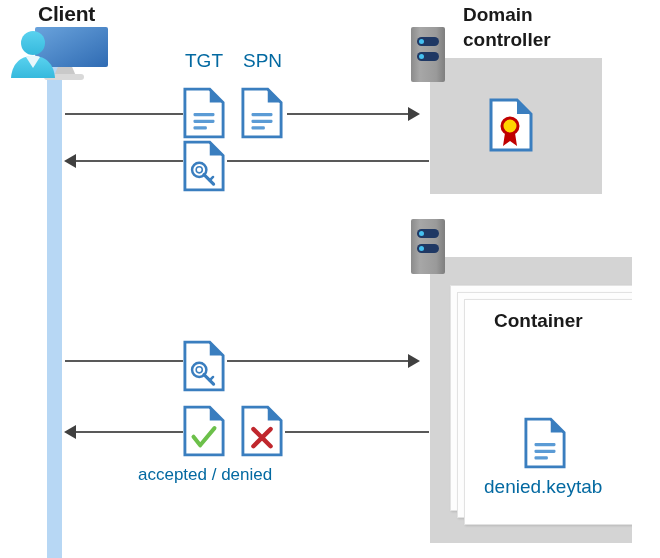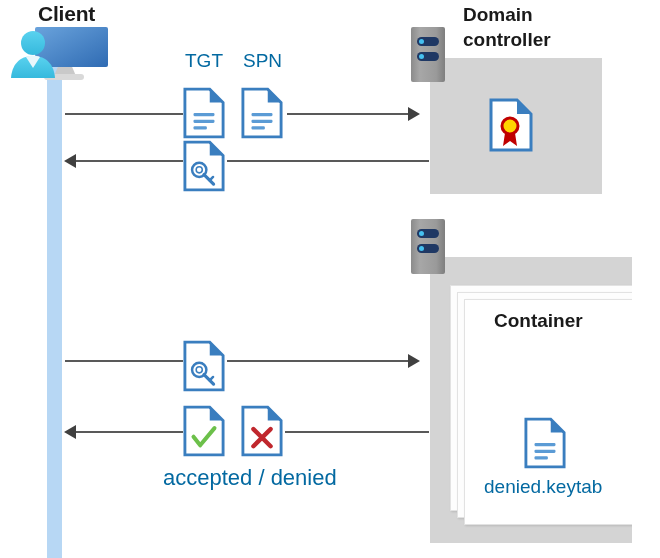--- a/index.html
+++ b/index.html
@@ -8,21 +8,21 @@
   .abs{position:absolute;}
   
   .title-bold{font-weight:bold;color:#1a1a1a;}
   .lbl{color:#0369a1;}
   #client-title{left:38px;top:2px;font-size:21px;letter-spacing:-.2px;}
   #dc-title{left:463px;top:2px;font-size:19px;line-height:25px;width:160px;}
   #linux-title{left:463px;top:221px;font-size:19px;}
   #container-title{left:494px;top:310px;font-size:19px;}
   #tgt-label{left:185px;top:50px;font-size:19px;}
   #spn-label{left:243px;top:50px;font-size:19px;}
-  #acc-den-label{left:163px;top:465px;font-size:22px;}
+  #acc-den-label{left:138px;top:465px;font-size:17px;}
   #keytab-label{left:484px;top:476px;font-size:19px;}
   
   #lifeline{left:47px;top:62px;width:15px;height:496px;background:#b7d7f4;}
   
   .server-box{background:#d4d4d4;}
   #dc-box{left:430px;top:58px;width:172px;height:136px;}
   #linux-box{left:430px;top:257px;width:225px;height:286px;}
   
   .server-ico{width:34px;height:55px;border-radius:2px;
     background:linear-gradient(to right,#8b8b8b 0%,#a7a7a7 26%,#9a9a9a 74%,#7e7e7e 100%);}

